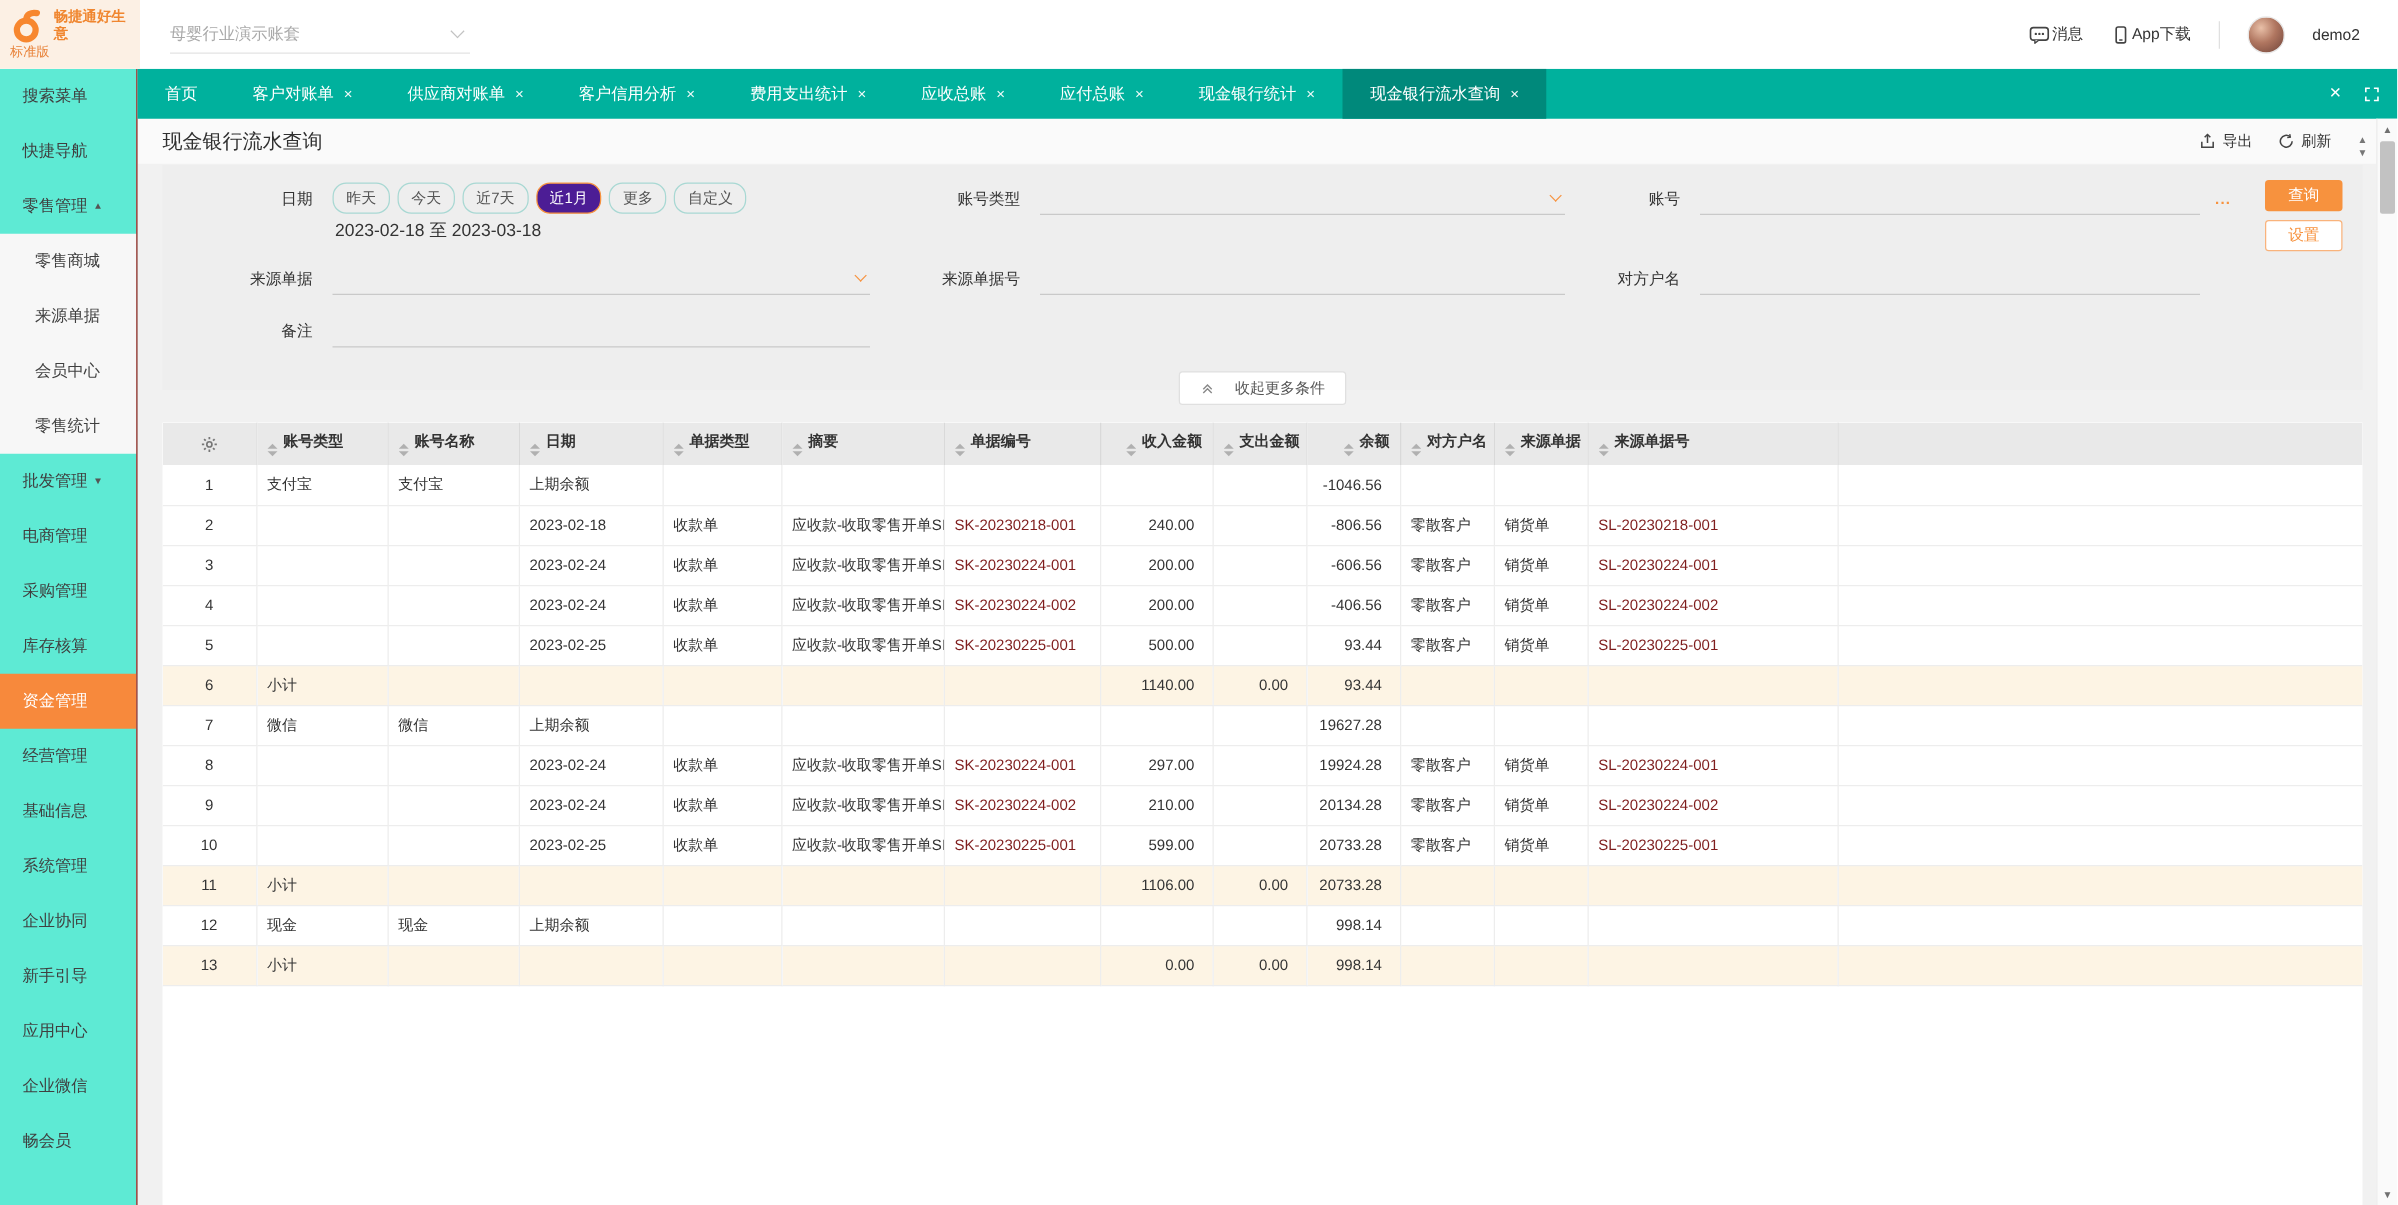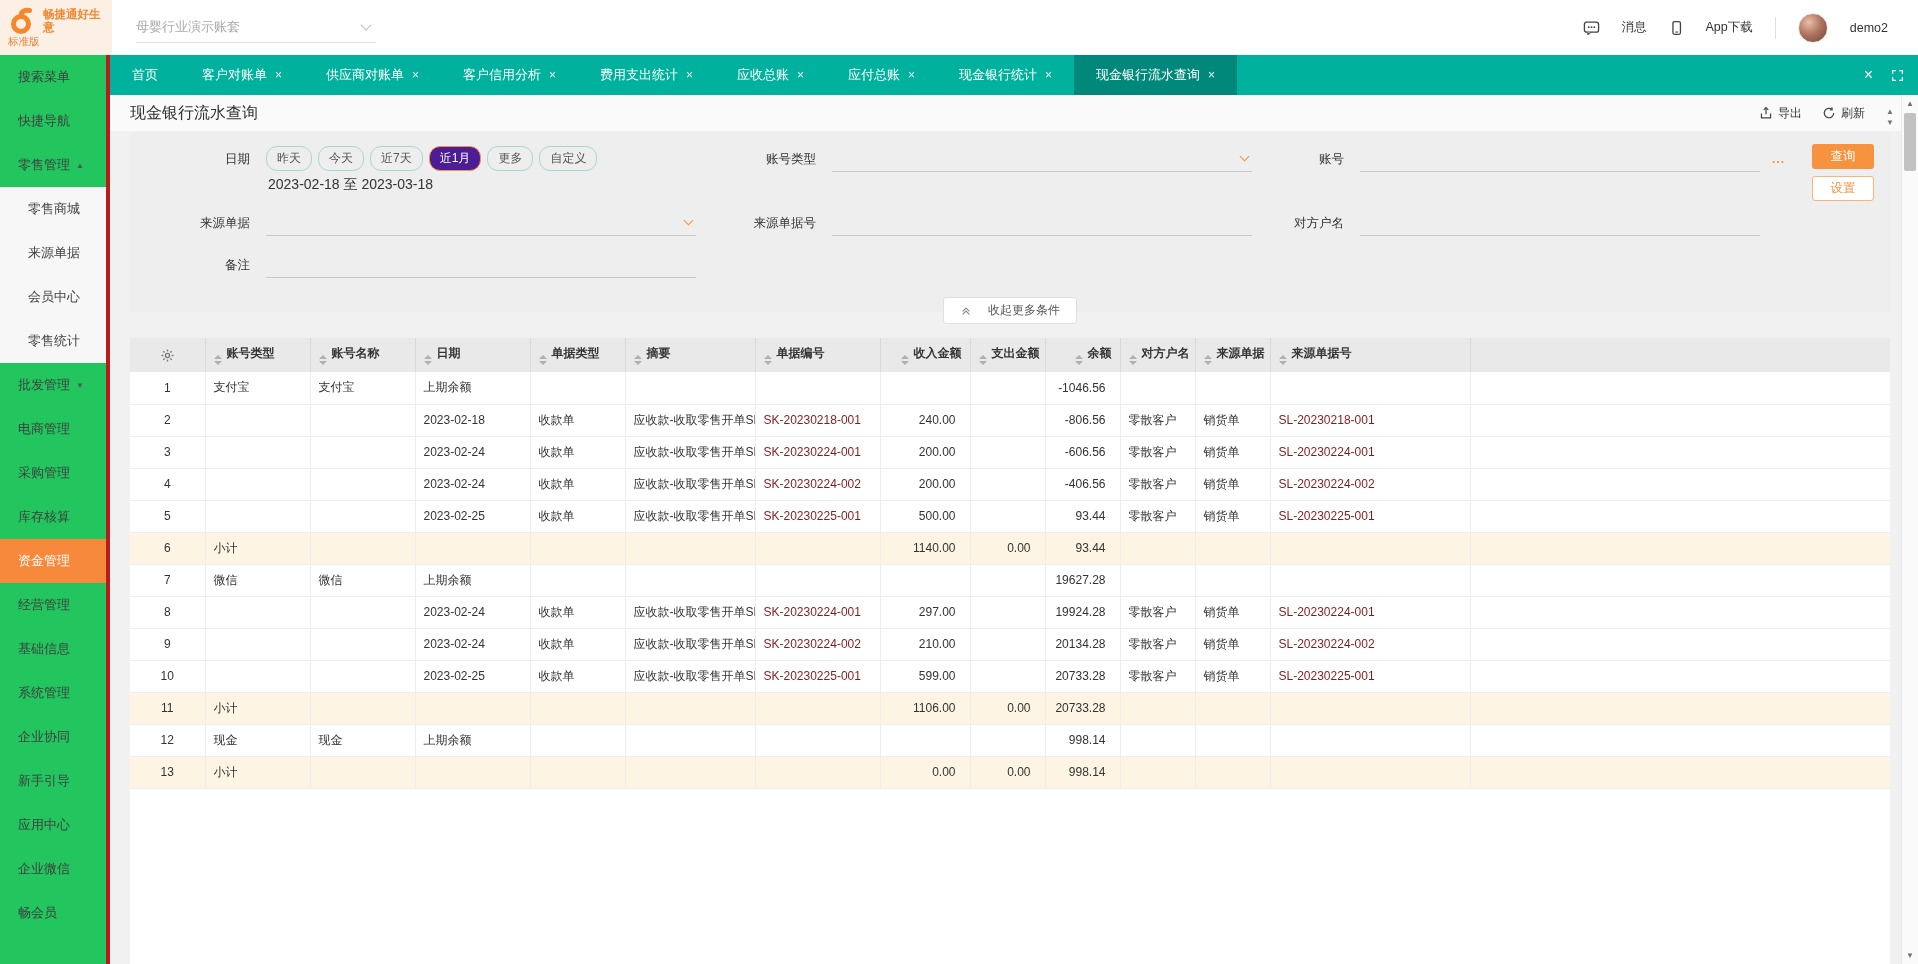--- a/index.html
+++ b/index.html
@@ -10,36 +10,36 @@
   
   .topbar { position:absolute; left:0; top:0; width:1918px; height:55px; background:#fff; display:flex; align-items:center; z-index:5; }
   .logo-box { width:112px; height:55px; background:#fcf0e4; display:grid; grid-template-columns:30px 1fr; grid-template-rows:auto auto; column-gap:5px; align-items:center; padding:5px 6px 4px 8px; }
   .logo-glyph { grid-row:1; grid-column:1; }
   .brand-name { grid-row:1; grid-column:2; color:#f0862f; font-weight:bold; font-size:11.5px; line-height:1.15; }
   .brand-edition { grid-row:2; grid-column:1 / span 2; color:#e8833a; font-size:10.5px; margin-top:-3px; }
   .acct { display:flex; align-items:center; width:240px; margin-left:24px; height:30px; border-bottom:1px solid #e3e3e3; }
   .acct-text { flex:1; color:#a9a9a9; font-size:13px; }
   .chev-gray { width:8px; height:8px; border-right:1.5px solid #c3c3c3; border-bottom:1.5px solid #c3c3c3; transform:rotate(45deg); margin:-4px 6px 0 0; }
   .topbar-right { margin-left:auto; display:flex; align-items:center; gap:22px; padding-right:30px; }
-  .tb-item { display:flex; align-items:center; gap:22px; font-size:12.5px; color:#333; cursor:pointer; }
+  .tb-item { display:flex; align-items:center; gap:2px; font-size:12.5px; color:#333; cursor:pointer; }
   .tb-divider { width:1px; height:22px; background:#e0e0e0; }
   .avatar { width:30px; height:30px; border-radius:50%; background:radial-gradient(circle at 35% 30%, #e9c0a8 0%, #b07660 45%, #6d4238 100%); border:1px solid #e8e8e8; }
   .username { font-size:12.5px; color:#333; cursor:pointer; }
 
   
   .tabbar { position:absolute; left:110px; top:55px; width:1808px; height:40px; background:#00b19d; display:flex; align-items:stretch; z-index:4; }
   .tabs { display:flex; align-items:stretch; }
   .tab { display:flex; align-items:center; padding:4px 22px; color:#fff; font-size:13px; cursor:pointer; white-space:nowrap; }
   .tab.active { background:#00897b; }
   .tab-close { margin-left:8px; font-size:12px; opacity:.95; }
   .tab-actions { margin-left:auto; display:flex; align-items:center; gap:18px; padding-right:14px; color:#fff; }
   .tab-x { font-size:16px; line-height:1; cursor:pointer; }
 
   
-  .sidebar { position:absolute; left:0; top:55px; width:110px; bottom:0; background:#22c55e; border-right:4px solid #b91c1c; overflow:hidden; z-index:3; }
+  .sidebar { position:absolute; left:0; top:55px; width:110px; bottom:0; background:#5eead4; border-right:1px solid #b91c1c; overflow:hidden; z-index:3;font-family:Liberation Mono, monospace; }
   .side-item { height:44px; display:flex; align-items:center; padding-left:18px; font-size:13px; color:#3f3f3f; cursor:pointer; }
   .side-item.sub { padding-left:28px; }
   .sub-group { background:#f7f7f7; }
   .side-item.active { background:#f7893c; color:#fff; }
   .side-arrow { margin-left:6px; font-size:8px; color:#555; }
 
   
   .main { position:absolute; left:110px; top:95px; width:1791px; bottom:0; background:#f1f1f1; display:flex; flex-direction:column; overflow:hidden; }
   .title-strip { height:36px; background:#fafafa; display:flex; align-items:center; padding:0 36px 0 20px; }
   .page-title { font-size:16px; font-weight:500; color:#303030; }

